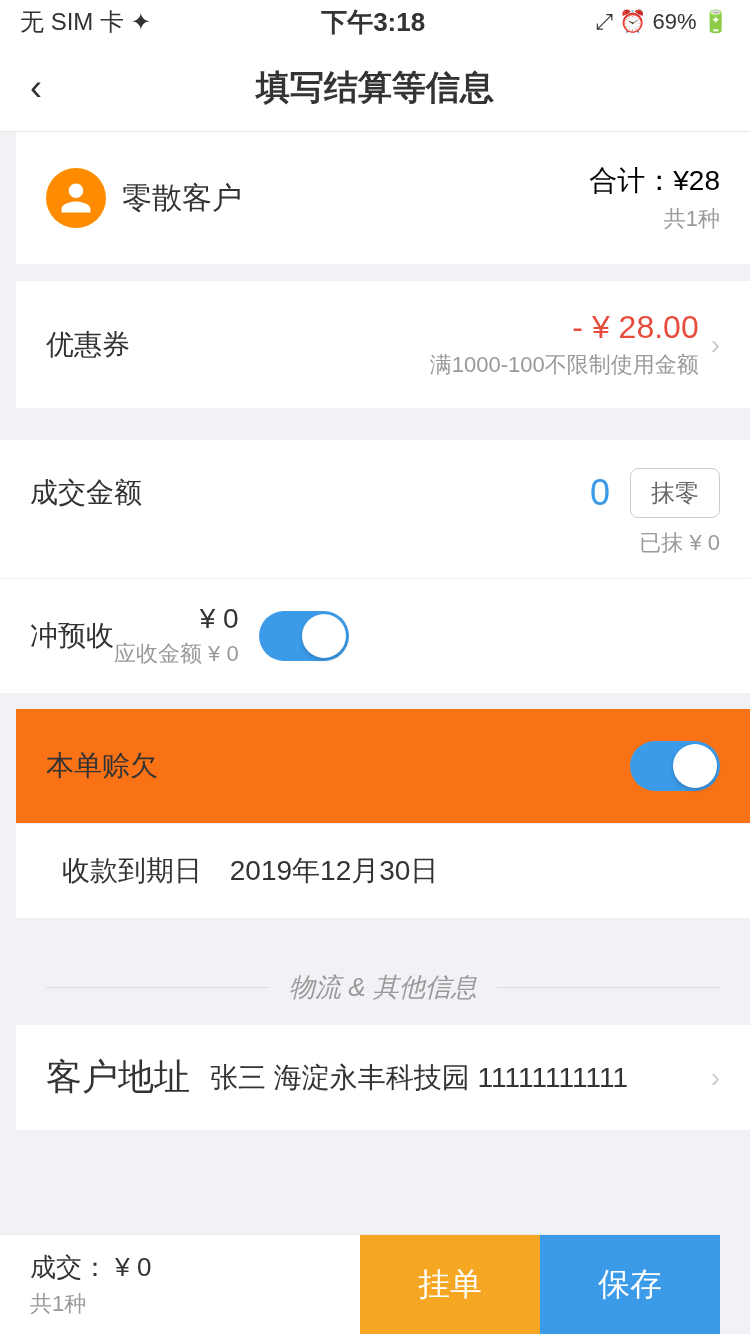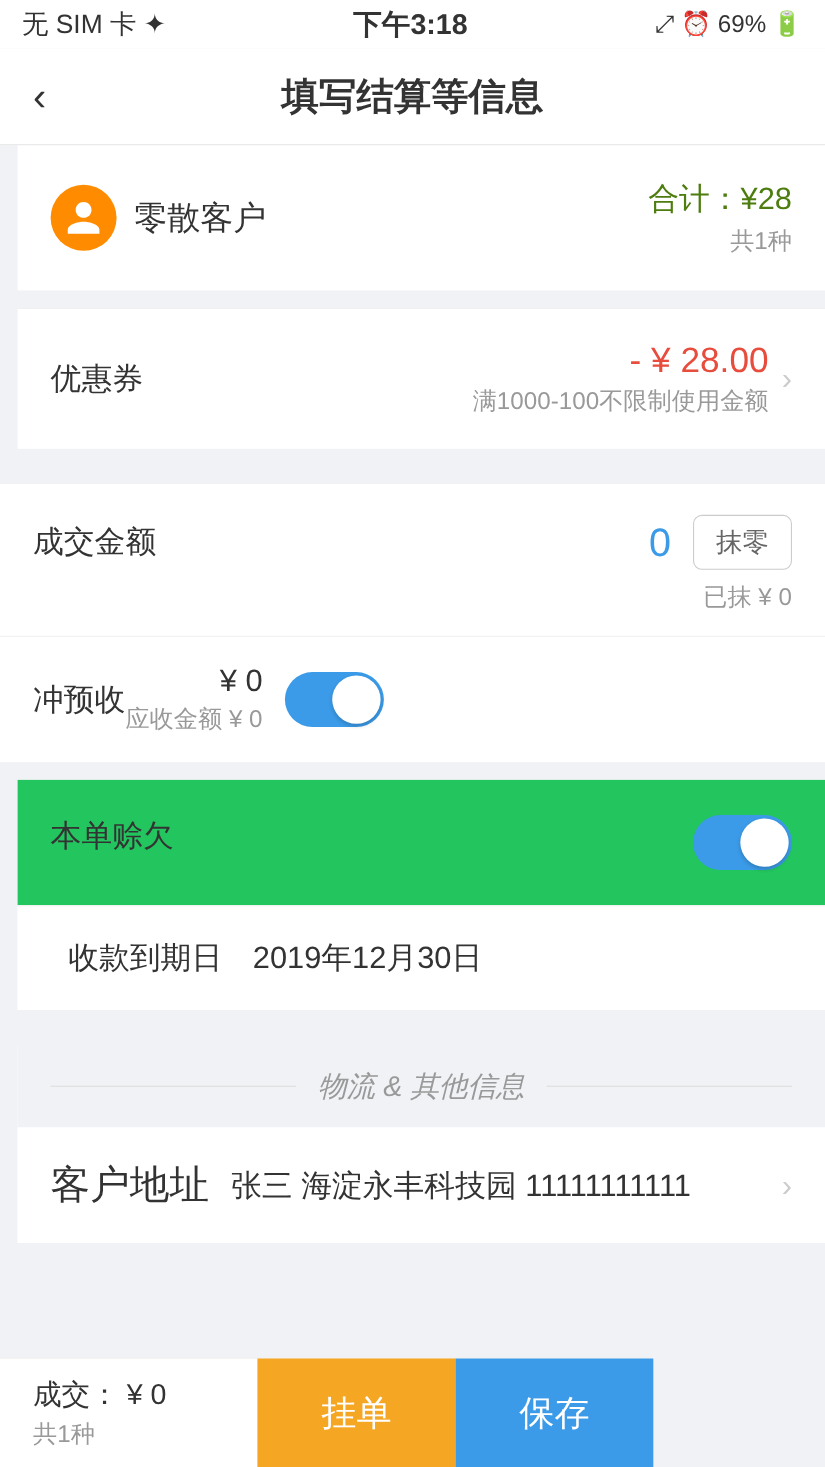--- a/index.html
+++ b/index.html
@@ -95,21 +95,21 @@
     }
     .customer-name {
       font-size: 30px;
       color: #333;
     }
     .customer-right {
       text-align: right;
     }
     .total-amount {
       font-size: 28px;
-      color: #4d7c0f;
+      color: #000000;
     }
     .total-count {
       font-size: 22px;
       color: #999;
       margin-top: 4px;
     }
 
     
     .row-item {
       display: flex;
@@ -224,23 +224,24 @@
       background: white;
       position: absolute;
       top: 3px;
       right: 3px;
       box-shadow: 0 2px 4px rgba(0,0,0,0.2);
     }
 
     
     .debt-row {
       display: flex;
+      align-items: center;
       justify-content: space-between;
       padding: 32px 30px;
-      background: #22c55e;
+      background: #f97316;
     }
     .debt-label { font-size: 28px; color: #333; }
 
     
     .due-row {
       padding: 28px 46px;
       background: #fff;
       border-top: 1px solid #f0f0f0;
       font-size: 28px;
       color: #333;
@@ -273,21 +274,21 @@
       padding: 28px 30px;
       background: #fff;
     }
     .address-label { font-size: 36px; color: #333; min-width: 80px; }
     .address-value { font-size: 28px; color: #333; flex: 1; margin-left: 20px; }
 
     
     .bottom-bar {
       position: fixed;
       bottom: 0;
-      width: 594px;
+      width: 720px;
       height: 100px;
       display: flex;
       background: #fff;
       border-top: 1px solid #e8e8e8;
     }
     .bottom-info {
       flex: 1;
       display: flex;
       flex-direction: column;
       justify-content: center;

